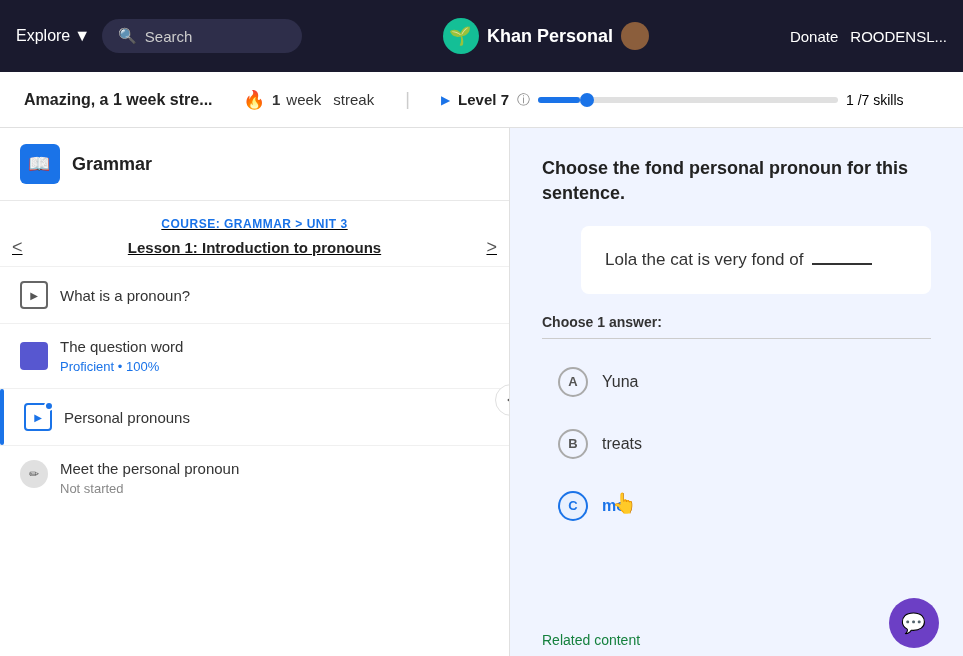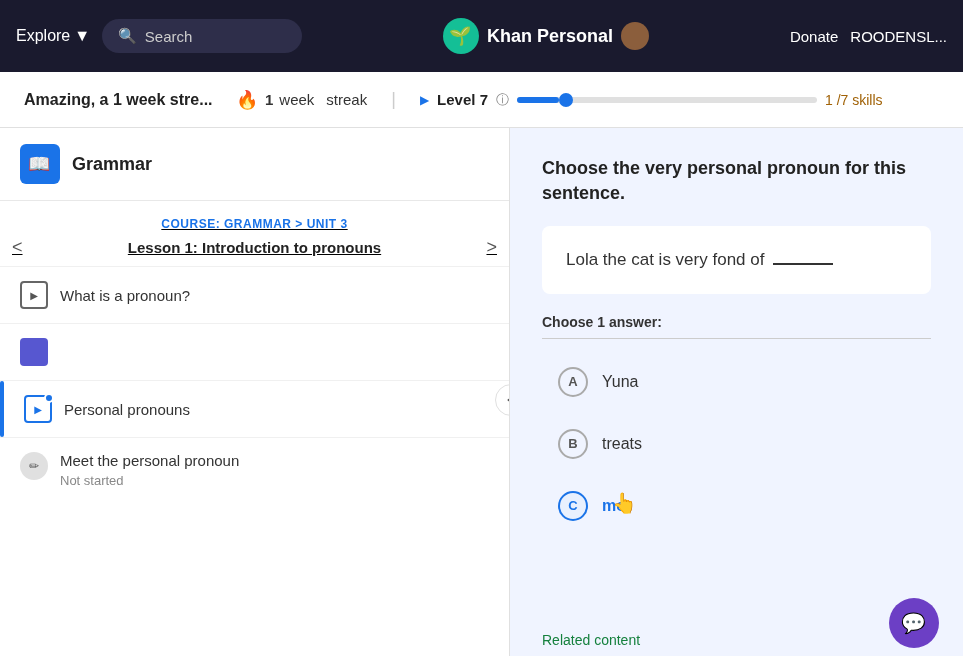--- a/index.html
+++ b/index.html
@@ -64,21 +64,21 @@
     }
 
     
     .streak-bar {
       background: #fff;
       display: flex;
       align-items: center;
       padding: 18px 24px;
       border-bottom: 1px solid #e0e0e0;
       height: 56px;
-      gap: 24px;
+      gap: 31px;
     }
     .streak-title {
       font-size: 16px;
       font-weight: 600;
       color: #222;
     }
     .streak-info {
       display: flex;
       align-items: center;
       gap: 6px;
@@ -126,21 +126,21 @@
       position: absolute;
       top: -4px;
       left: 14%;
       width: 14px;
       height: 14px;
       background: #1a73e8;
       border-radius: 50%;
     }
     .skills-text {
       font-size: 14px;
-      color: #a16207;
+      color: #000000;
       white-space: nowrap;
     }
 
     
     .main-content {
       display: flex;
       height: calc(656px - 56px - 56px);
     }
 
     
@@ -336,20 +336,21 @@
       line-height: 1.4;
     }
     .sentence-box {
       background: #fff;
       border-radius: 8px;
       padding: 20px 24px;
       margin-bottom: 20px;
       font-size: 17px;
       color: #333;
       line-height: 1.6;
+      margin-left: 39px;
     }
     .blank {
       border-bottom: 2px solid #333;
       display: inline-block;
       width: 60px;
       margin-left: 4px;
     }
     .choose-label {
       font-size: 14px;
       font-weight: 700;
@@ -493,20 +494,24 @@
       </div>
     </div>
 
     <div class="lesson-item">
       <div class="play-btn">▶</div>
       <span class="lesson-text">What is a pronoun?</span>
     </div>
 
     <div class="lesson-item">
       <div class="lesson-block-icon"></div>
+      <div class="lesson-item-block">
+        <span class="lesson-text">The question word</span>
+        <span class="lesson-sub">Proficient • 100%</span>
+      </div>
     </div>
 
     <div class="personal-pronouns-row" style="position:relative;">
       <div class="left-accent"></div>
       <div class="play-btn-blue" style="margin-left:4px;">
         ▶
         <div class="blue-dot"></div>
       </div>
       <span class="lesson-text">Personal pronouns</span>
     </div>
@@ -518,21 +523,21 @@
         <span style="font-size:13px;color:#888;">Not started</span>
       </div>
     </div>
 
     <div class="collapse-arrow">
       &lt;
     </div>
   </div>
 
   <div class="right-panel">
-    <div class="question-title">Choose the very personal pronoun for this sentence.</div>
+    <div class="question-title">Choose the fond personal pronoun for this sentence.</div>
 
     <div class="sentence-box">
       <span>Lola the cat is very fond of</span>
       <span class="blank"></span>
     </div>
 
     <div class="choose-label">Choose 1 answer:</div>
     <hr class="answer-divider">
 
     <div class="answer-option">

